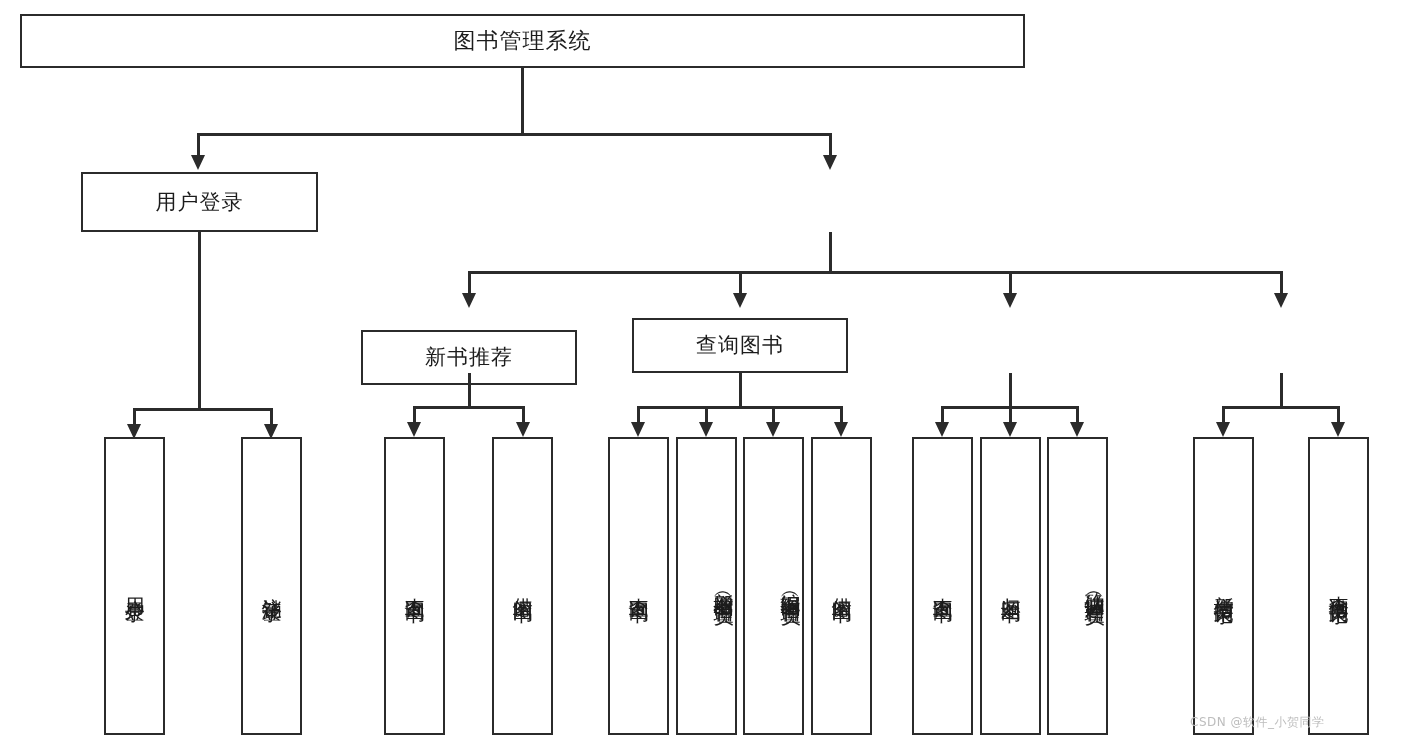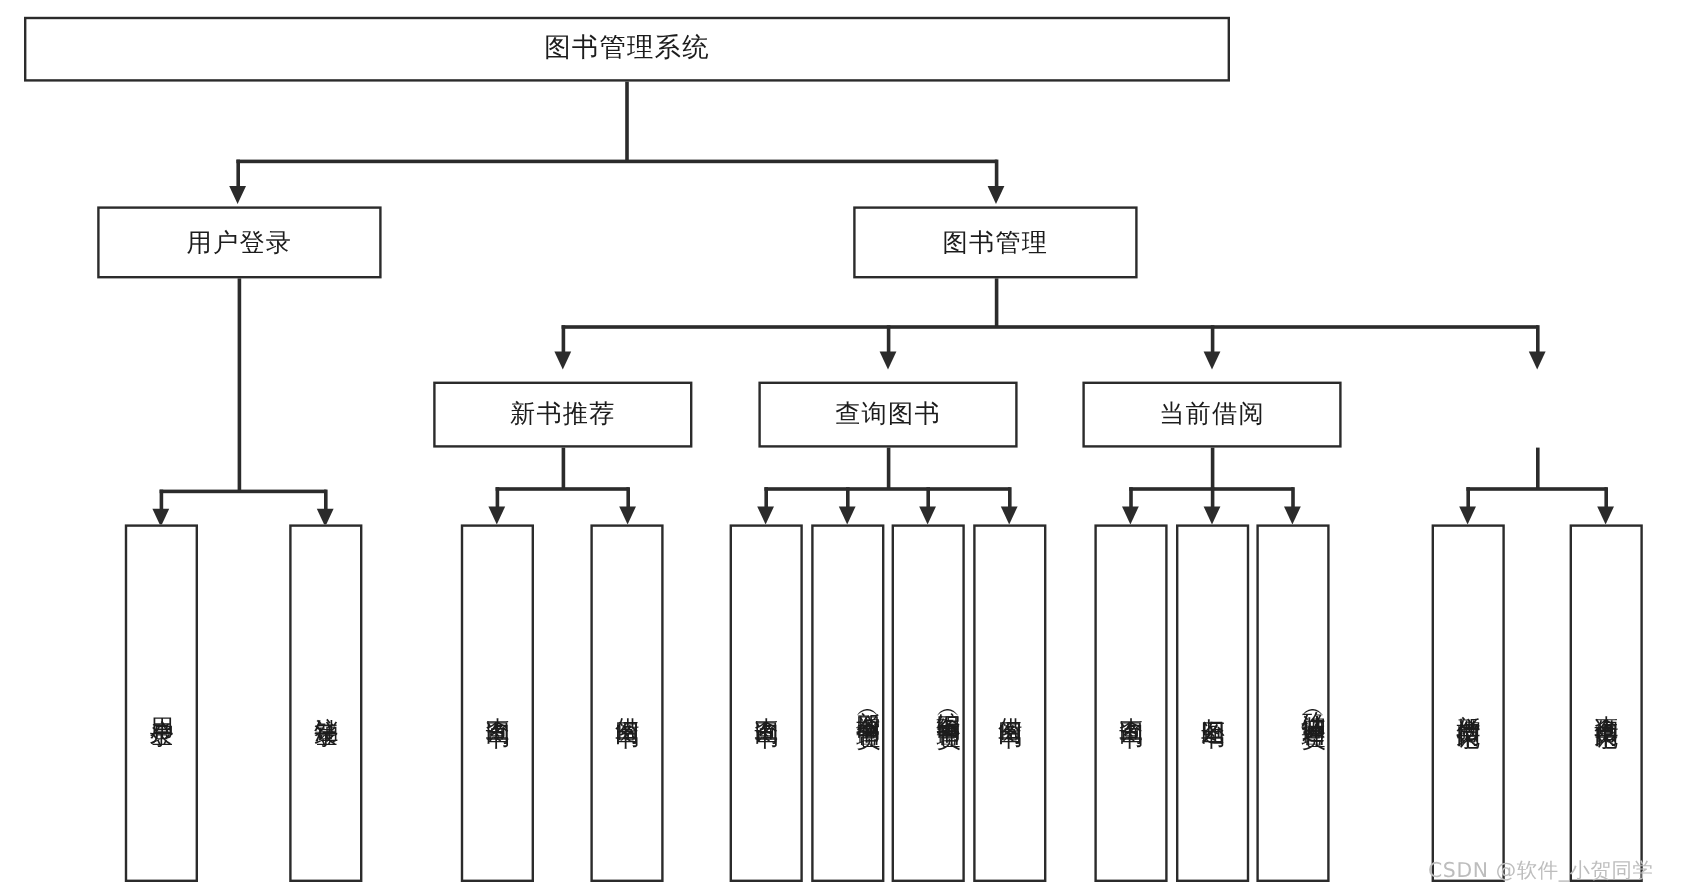--- a/index.html
+++ b/index.html
@@ -48,21 +48,21 @@
     width:0;height:0;
     border-left:7px solid transparent;
     border-right:7px solid transparent;
     border-top:15px solid #2b2b2b;
   }
 
   
   #watermark{
     position:absolute;
     color:#bdbdbd;
-    font-size:17px;
+    font-size:12px;
     letter-spacing:.5px;
     white-space:nowrap;
     pointer-events:none;
   }
 </style>
 </head>
 <body>
 
 <div id="canvas">
 
@@ -71,21 +71,20 @@
   <div class="lnk v" style="left:521px;top:68px;height:66px;"></div>
 
   <div class="lnk h" style="left:197px;top:133px;width:634px;"></div>
 
   <div class="lnk v" style="left:197px;top:133px;height:24px;"></div>
   <div class="arrow" style="left:191px;top:155px;"></div>
   <div class="lnk v" style="left:829px;top:133px;height:24px;"></div>
   <div class="arrow" style="left:823px;top:155px;"></div>
 
   <div class="node h" style="left:81px;top:172px;width:237px;height:60px;">用户登录</div>
-  <div class="node h" style="left:711px;top:172px;width:237px;height:60px;">图书管理</div>
 
   <div class="lnk v" style="left:198px;top:232px;height:178px;"></div>
   <div class="lnk h" style="left:133px;top:408px;width:139px;"></div>
   <div class="lnk v" style="left:133px;top:408px;height:22px;"></div>
   <div class="arrow" style="left:127px;top:424px;"></div>
   <div class="lnk v" style="left:270px;top:408px;height:22px;"></div>
   <div class="arrow" style="left:264px;top:424px;"></div>
 
   <div class="node v" style="left:104px;top:437px;width:61px;height:298px;">用户登录</div>
   <div class="node v" style="left:241px;top:437px;width:61px;height:298px;">注销登录</div>
@@ -98,23 +97,22 @@
 
   <div class="lnk v" style="left:739px;top:271px;height:24px;"></div>
   <div class="arrow" style="left:733px;top:293px;"></div>
 
   <div class="lnk v" style="left:1009px;top:271px;height:24px;"></div>
   <div class="arrow" style="left:1003px;top:293px;"></div>
 
   <div class="lnk v" style="left:1280px;top:271px;height:24px;"></div>
   <div class="arrow" style="left:1274px;top:293px;"></div>
 
-  <div class="node h" style="left:361px;top:318px;width:216px;height:55px;">新书推荐</div>
+  <div class="node h" style="left:361px;top:330px;width:216px;height:55px;">新书推荐</div>
   <div class="node h" style="left:632px;top:318px;width:216px;height:55px;">查询图书</div>
-  <div class="node h" style="left:902px;top:318px;width:216px;height:55px;">当前借阅</div>
 
   <div class="lnk v" style="left:468px;top:373px;height:35px;"></div>
   <div class="lnk h" style="left:413px;top:406px;width:111px;"></div>
   <div class="lnk v" style="left:413px;top:406px;height:22px;"></div>
   <div class="arrow" style="left:407px;top:422px;"></div>
   <div class="lnk v" style="left:522px;top:406px;height:22px;"></div>
   <div class="arrow" style="left:516px;top:422px;"></div>
 
   <div class="node v" style="left:384px;top:437px;width:61px;height:298px;">查询图书</div>
   <div class="node v" style="left:492px;top:437px;width:61px;height:298px;">借阅图书</div>

